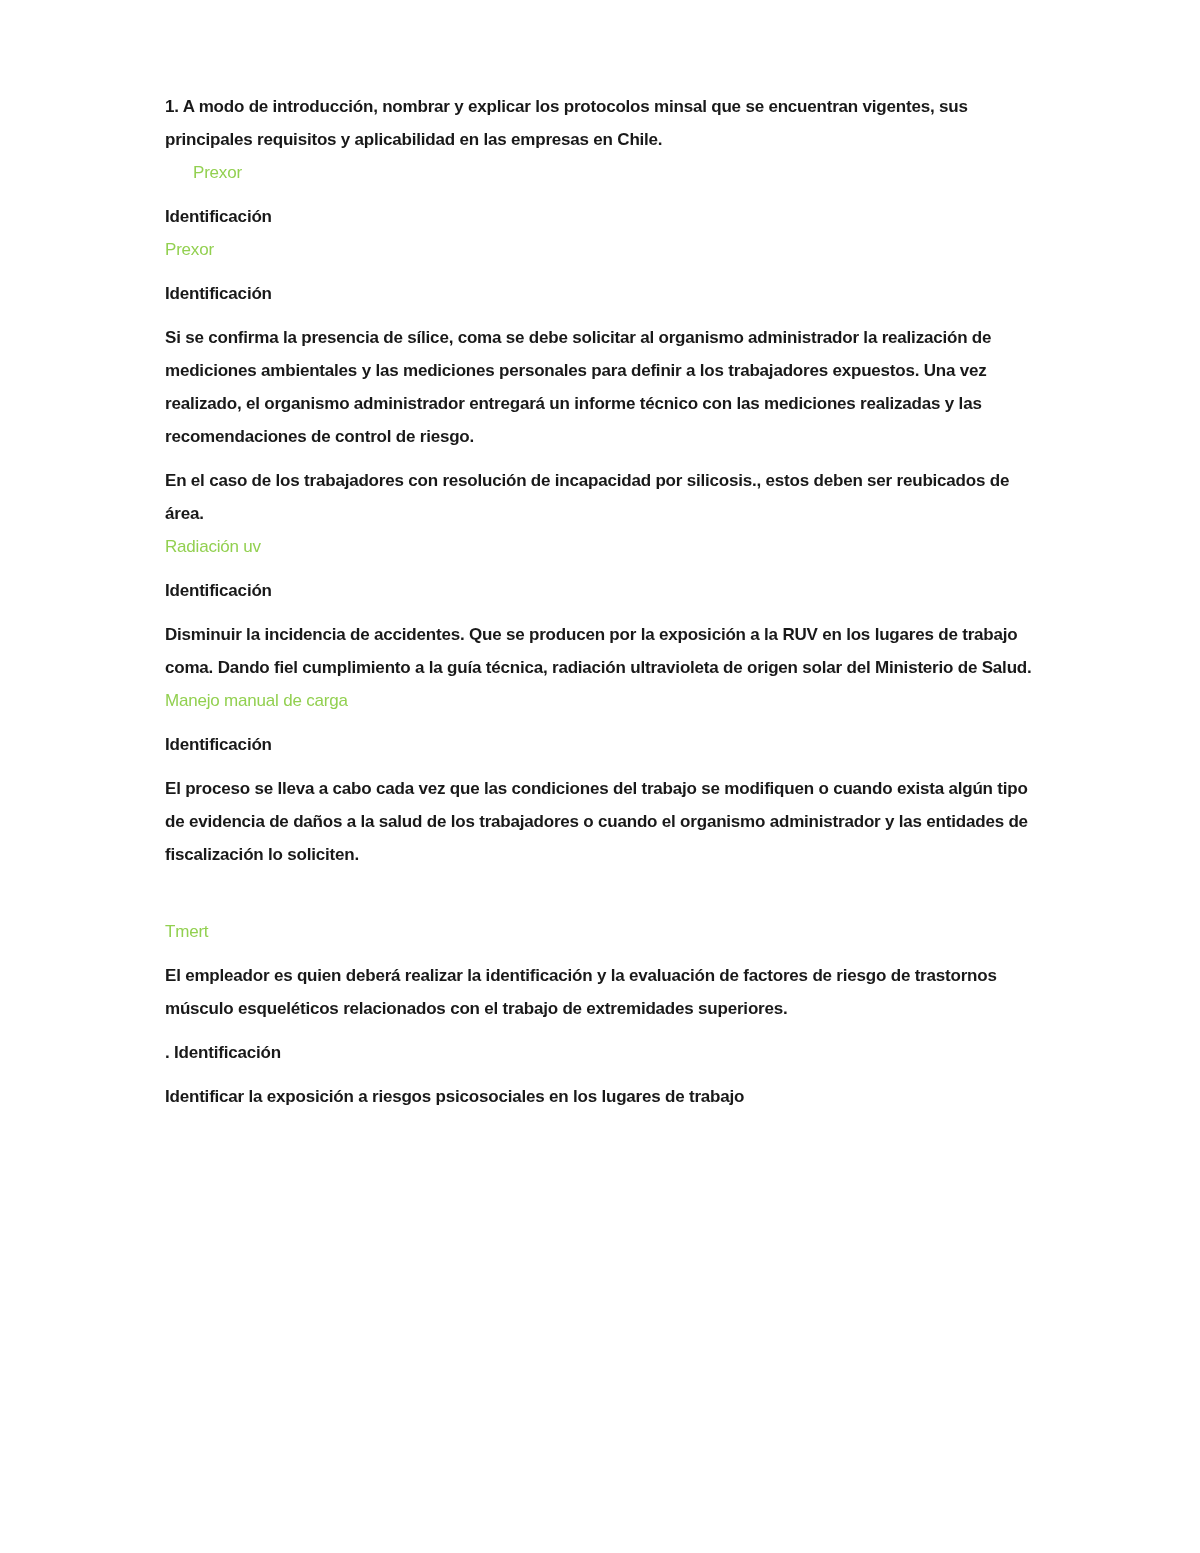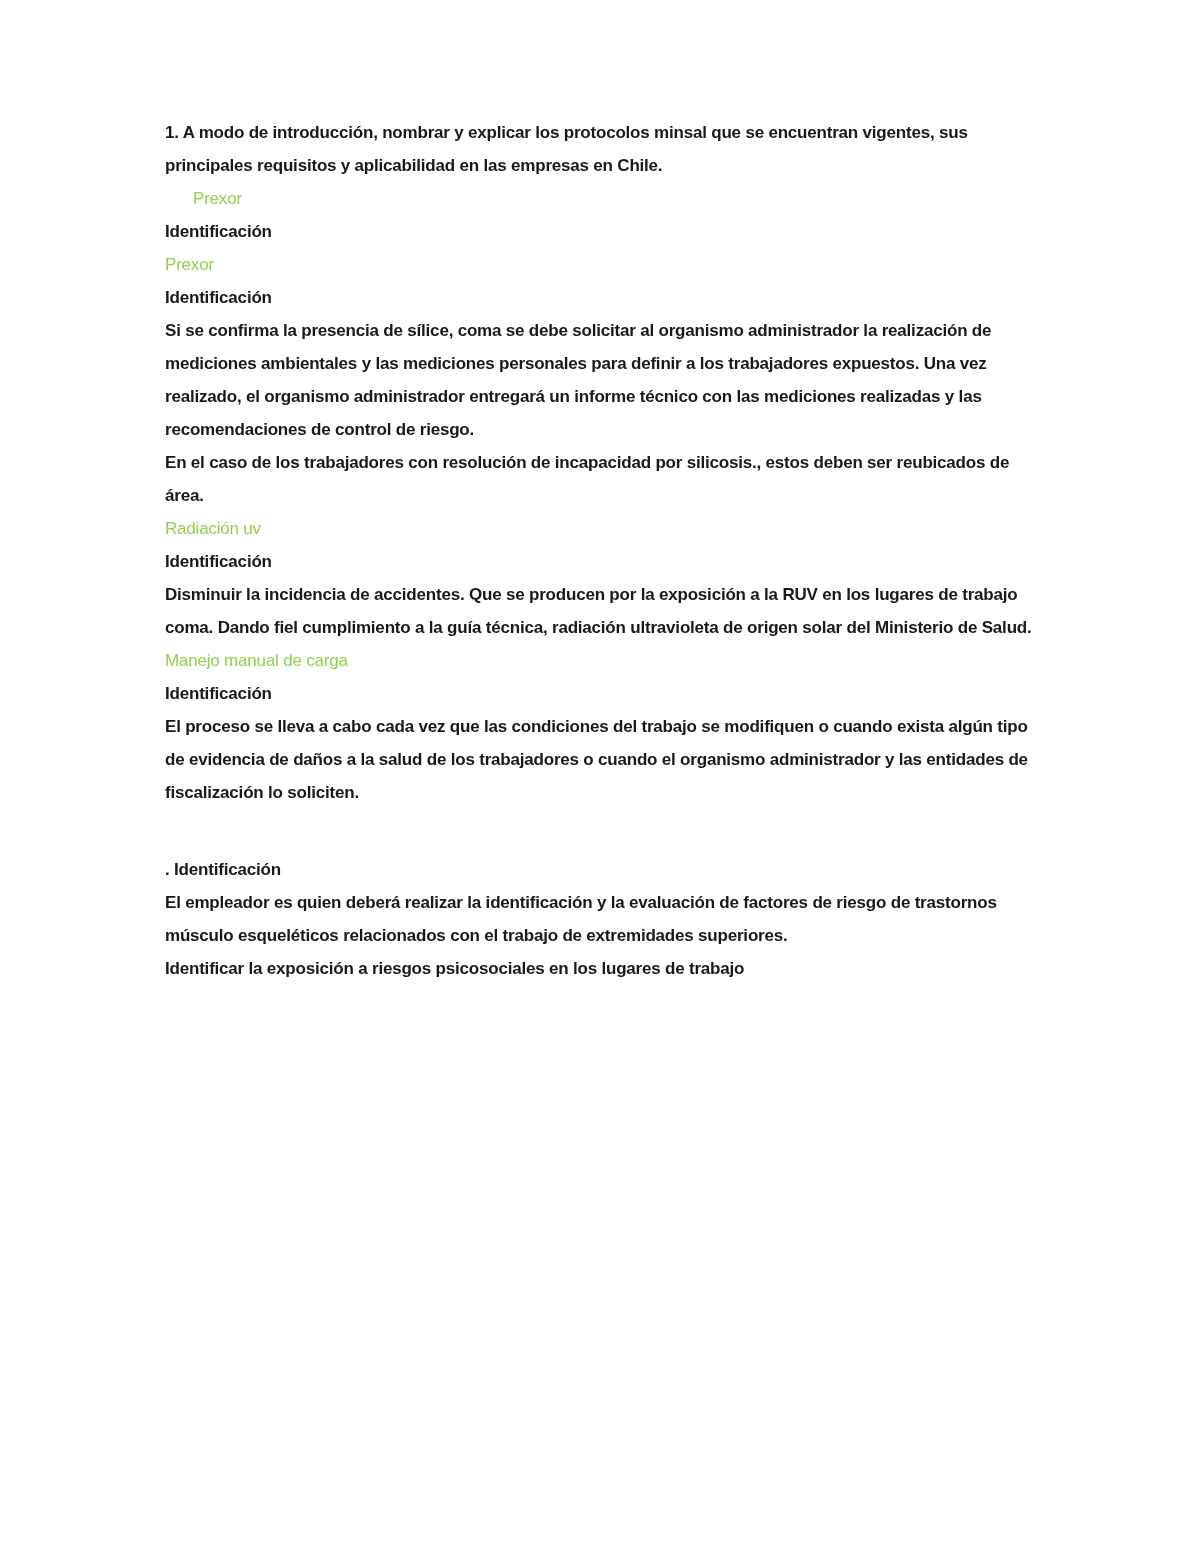--- a/index.html
+++ b/index.html
@@ -10,32 +10,33 @@
   body {
     width: 1200px;
     height: 1553px;
     overflow: hidden;
     font-family: "Liberation Sans", sans-serif;
   }
   .doc {
     box-sizing: border-box;
     width: 1200px;
     height: 1553px;
-    padding: 116px 160px 0 165px;
+    padding: 90px 160px 0 165px;
     background: #ffffff;
   }
   .doc p {
     margin: 0;
     font-size: 17px;
     line-height: 33px;
     letter-spacing: -0.2px;
     max-width: 875px;
     text-align: left;
   }
   .doc p.body {
+    margin-top: 11px;
     font-weight: 700;
     color: #191919;
   }
   .doc p.body:first-child {
     margin-top: 0;
   }
   .doc p.heading {
     margin-top: 0;
     font-weight: 400;
   }
@@ -55,16 +56,17 @@
   <p class="body" style="color: rgb(25, 25, 25);">Identificación</p>
   <p class="body" style="color: rgb(25, 25, 25);">Si se confirma la presencia de sílice, coma se debe solicitar al organismo administrador la realización de mediciones ambientales y las mediciones personales para definir a los trabajadores expuestos. Una vez realizado, el organismo administrador entregará un informe técnico con las mediciones realizadas y las recomendaciones de control de riesgo.</p>
   <p class="body" style="color: rgb(25, 25, 25);">En el caso de los trabajadores con resolución de incapacidad por silicosis., estos deben ser reubicados de área.</p>
   <p class="heading" style="color: rgb(146, 208, 80);">Radiación uv</p>
   <p class="body" style="color: rgb(25, 25, 25);">Identificación</p>
   <p class="body" style="color: rgb(25, 25, 25);">Disminuir la incidencia de accidentes. Que se producen por la exposición a la RUV en los lugares de trabajo coma. Dando fiel cumplimiento a la guía técnica, radiación ultravioleta de origen solar del Ministerio de Salud.</p>
   <p class="heading" style="color: rgb(146, 208, 80);">Manejo manual de carga</p>
   <p class="body" style="color: rgb(25, 25, 25);">Identificación</p>
   <p class="body" style="color: rgb(25, 25, 25);">El proceso se lleva a cabo cada vez que las condiciones del trabajo se modifiquen o cuando exista algún tipo de evidencia de daños a la salud de los trabajadores o cuando el organismo administrador y las entidades de fiscalización lo soliciten.</p>
   <p class="body spacer" style="color: rgb(25, 25, 25);"></p>
+  <p class="heading" style="color: rgb(146, 208, 80);">Tmert</p>
+  <p class="body" style="color: rgb(25, 25, 25);">El empleador es quien deberá realizar la identificación y la evaluación de factores de riesgo de trastornos músculo esqueléticos relacionados con el trabajo de extremidades superiores.</p>
   <p class="body" style="color: rgb(25, 25, 25);">. Identificación</p>
-  <p class="body" style="color: rgb(25, 25, 25);">El empleador es quien deberá realizar la identificación y la evaluación de factores de riesgo de trastornos músculo esqueléticos relacionados con el trabajo de extremidades superiores.</p>
   <p class="body" style="color: rgb(25, 25, 25);">Identificar la exposición a riesgos psicosociales en los lugares de trabajo</p>
 </div>
 
 </body></html>

